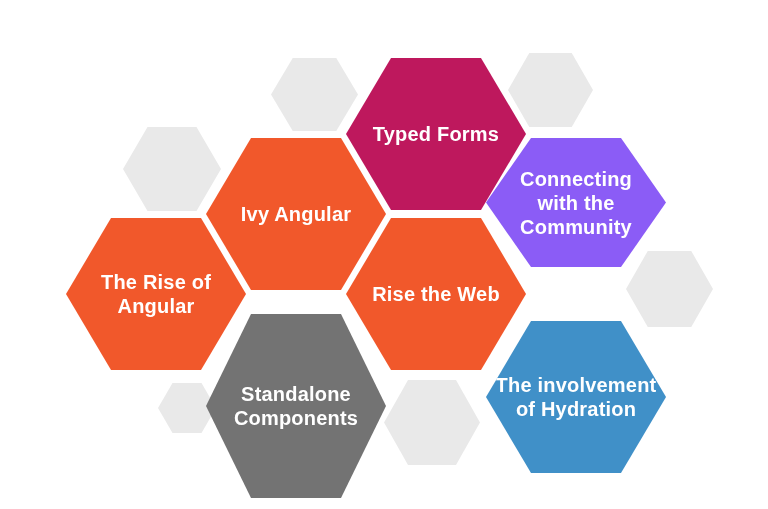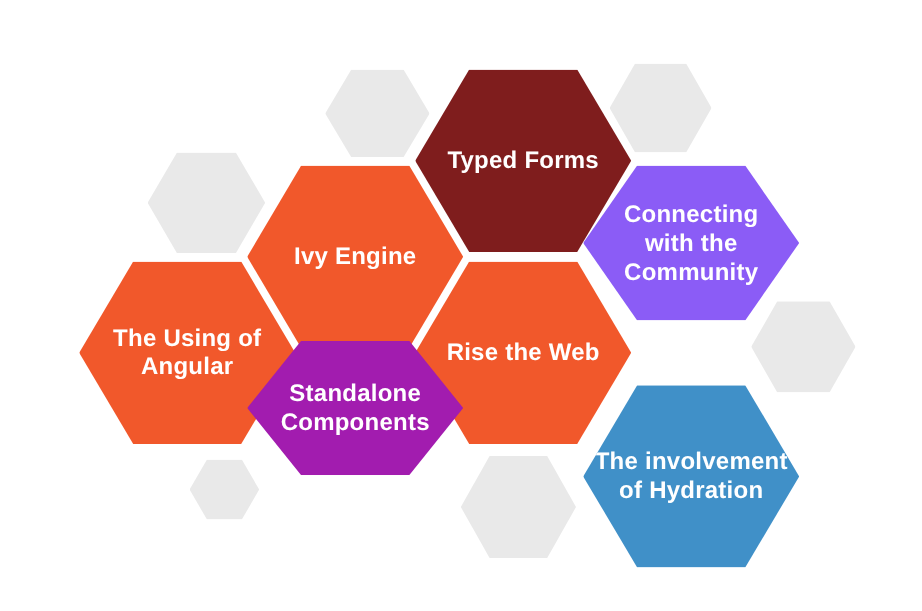--- a/index.html
+++ b/index.html
@@ -37,39 +37,39 @@
 <div id="canvas" style="width: 768px; height: 509px; background: rgb(255, 255, 255);">
   <div id="decor-layer">
       <div class="hex" style="left: 123px; top: 127px; width: 98px; height: 84px; background: rgb(233, 233, 233);"></div>
       <div class="hex" style="left: 271px; top: 58px; width: 87px; height: 73px; background: rgb(233, 233, 233);"></div>
       <div class="hex" style="left: 508px; top: 53px; width: 85px; height: 74px; background: rgb(233, 233, 233);"></div>
       <div class="hex" style="left: 626px; top: 251px; width: 87px; height: 76px; background: rgb(233, 233, 233);"></div>
       <div class="hex" style="left: 158px; top: 383px; width: 58px; height: 50px; background: rgb(233, 233, 233);"></div>
       <div class="hex" style="left: 384px; top: 380px; width: 96px; height: 85px; background: rgb(233, 233, 233);"></div>
     </div>
   <div id="topic-layer">
-      <div class="hex" style="left: 346px; top: 58px; width: 180px; height: 152px; background: #7f1d1d;">
+      <div class="hex" style="left: 346px; top: 58px; width: 180px; height: 152px; background: #be185d;">
         <div class="hex-label" style="color: rgb(255, 255, 255);">Typed Forms</div>
       </div>
       <div class="hex" style="left: 206px; top: 138px; width: 180px; height: 152px; background: rgb(241, 88, 43);">
-        <div class="hex-label" style="color: rgb(255, 255, 255);">Ivy Engine</div>
+        <div class="hex-label" style="color: rgb(255, 255, 255);">Ivy Angular</div>
       </div>
       <div class="hex" style="left: 486px; top: 138px; width: 180px; height: 129px; background: #8b5cf6;">
         <div class="hex-label" style="color: rgb(255, 255, 255);">Connecting
 with the
 Community</div>
       </div>
       <div class="hex" style="left: 66px; top: 218px; width: 180px; height: 152px; background: rgb(241, 88, 43);">
-        <div class="hex-label" style="color: rgb(255, 255, 255);">The Using of
+        <div class="hex-label" style="color: rgb(255, 255, 255);">The Rise of
 Angular</div>
       </div>
       <div class="hex" style="left: 346px; top: 218px; width: 180px; height: 152px; background: rgb(241, 88, 43);">
         <div class="hex-label" style="color: rgb(255, 255, 255);">Rise the Web</div>
       </div>
-      <div class="hex" style="left: 206px; top: 284px; width: 180px; height: 112px; background: #a21caf;">
+      <div class="hex" style="left: 206px; top: 314px; width: 180px; height: 184px; background: #737373;">
         <div class="hex-label" style="color: rgb(255, 255, 255);">Standalone
 Components</div>
       </div>
       <div class="hex" style="left: 486px; top: 298px; width: 180px; height: 152px; background: rgb(64, 144, 200); margin-top: 23px;">
         <div class="hex-label" style="color: rgb(255, 255, 255);">The involvement
 of Hydration</div>
       </div>
     </div>
 </div>
 

